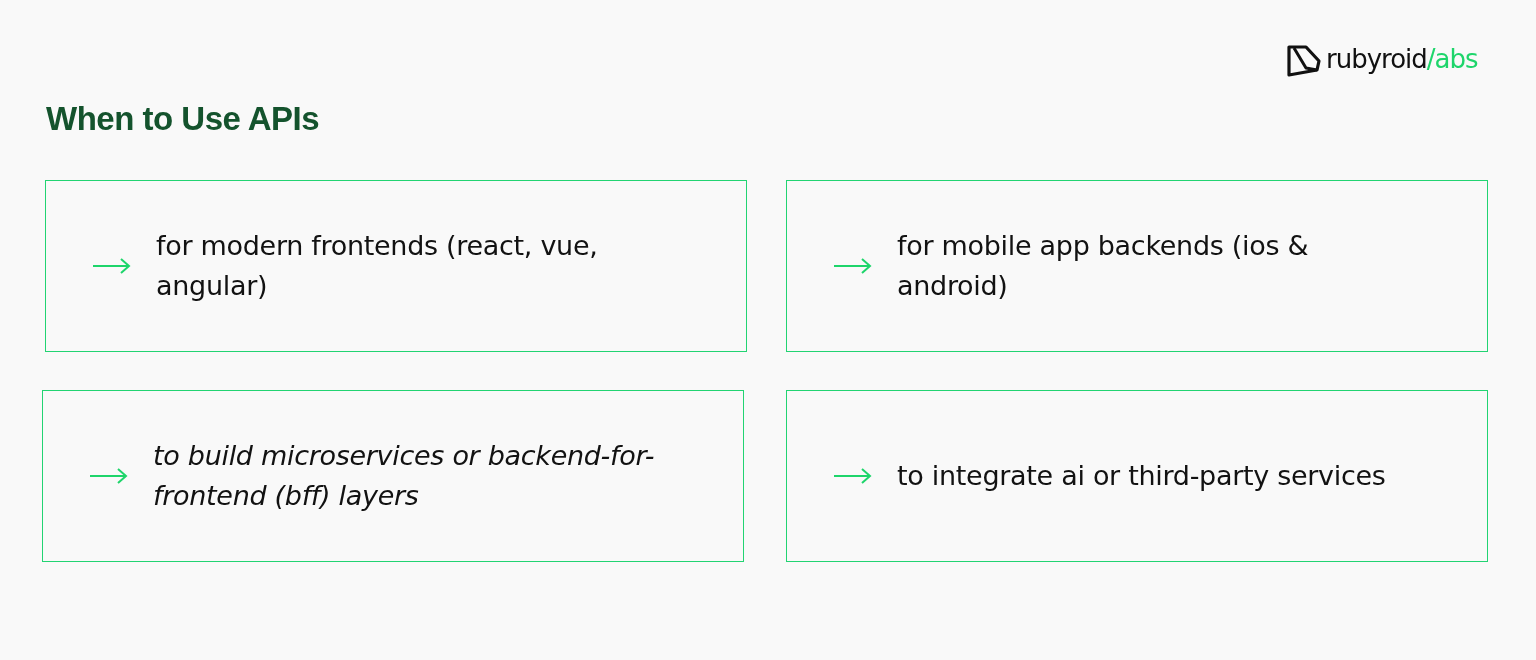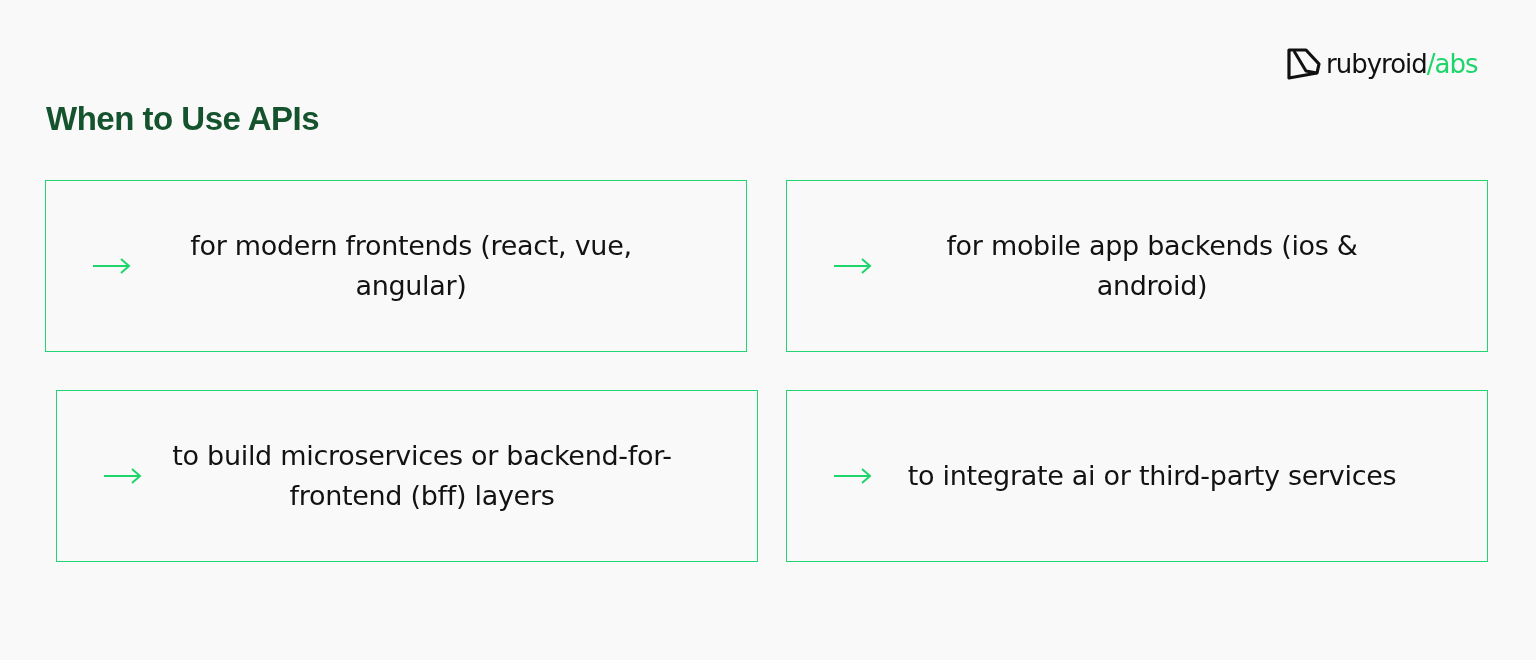--- a/index.html
+++ b/index.html
@@ -8,21 +8,21 @@
       background: #f9f9f9;
       position: relative;
       overflow: hidden;
       font-family: "Liberation Sans", "DejaVu Sans", sans-serif;
       color: #111111;
     }
     .logo {
       position: absolute;
       left: 1286px; top: 44px;
       height: 40px;
-      display: flex; align-items: center;
+      display: flex; 
     }
     .logo svg { width: 36px; height: 34px; margin-right: 4px; }
     .logo .name {
       font-family: "DejaVu Sans", sans-serif;
       font-size: 26px;
       letter-spacing: -1px;
       color: #111;
     }
     .logo .accent { color: #1ed56b; }
     .title {
@@ -31,21 +31,21 @@
       font-size: 33px;
       font-weight: bold;
       letter-spacing: -0.5px;
       color: #14532d;
     }
     .card {
       position: absolute;
       width: 702px; height: 172px;
       border: 1.5px solid #22d472;
       box-sizing: border-box;
-      display: flex; align-items: center; text-align: center;
+      display: flex; align-items: center;
     }
     .card .arrow {
       position: absolute;
       left: 46px;
       width: 40px; height: 20px;
     }
     .card .text {
       position: absolute;
       left: 110px;
       right: 80px;
@@ -76,21 +76,21 @@
   <div class="text">for modern frontends (react, vue, angular)</div>
 </div>
 
 <div class="card" style="left:786px; top:180px;padding-left:24px;">
   <svg class="arrow" viewBox="0 0 40 20">
     <path d="M1 10 H37 M29 3 L37 10 L29 17" fill="none" stroke="#1ed56b" stroke-width="2"></path>
   </svg>
   <div class="text">for mobile app backends (ios &amp; android)</div>
 </div>
 
-<div class="card" style="left:56px; top:390px;">
+<div class="card" style="left:42px; top:390px;font-style:italic;">
   <svg class="arrow" viewBox="0 0 40 20">
     <path d="M1 10 H37 M29 3 L37 10 L29 17" fill="none" stroke="#1ed56b" stroke-width="2"></path>
   </svg>
   <div class="text">to build microservices or backend-for-frontend (bff) layers</div>
 </div>
 
 <div class="card" style="left:786px; top:390px;padding-left:44px;">
   <svg class="arrow" viewBox="0 0 40 20">
     <path d="M1 10 H37 M29 3 L37 10 L29 17" fill="none" stroke="#1ed56b" stroke-width="2"></path>
   </svg>

